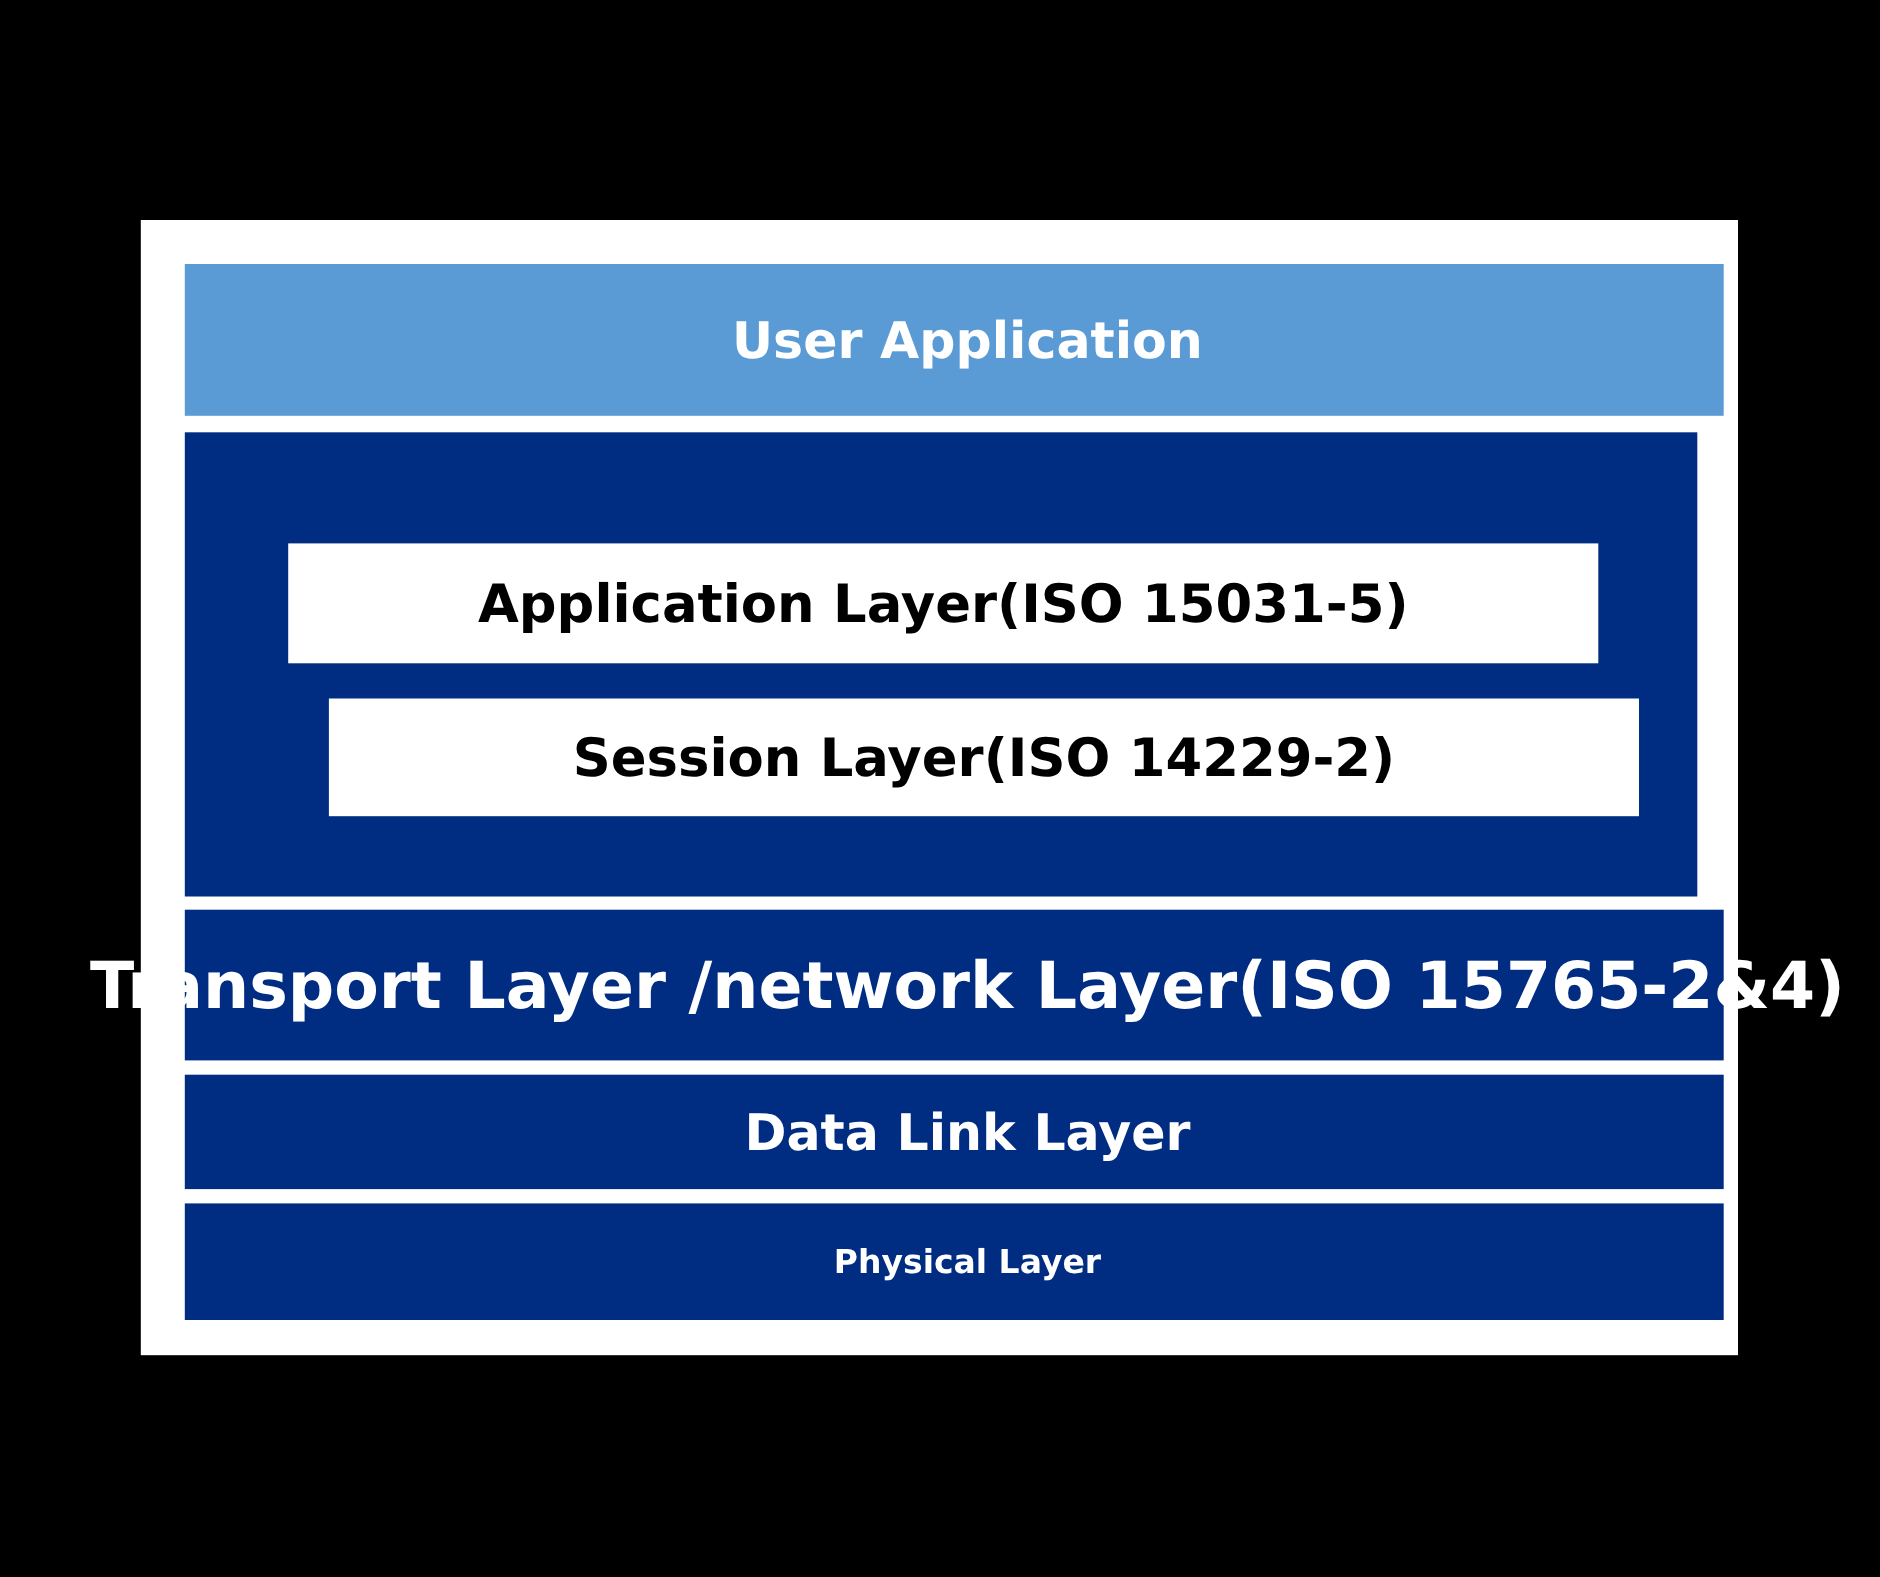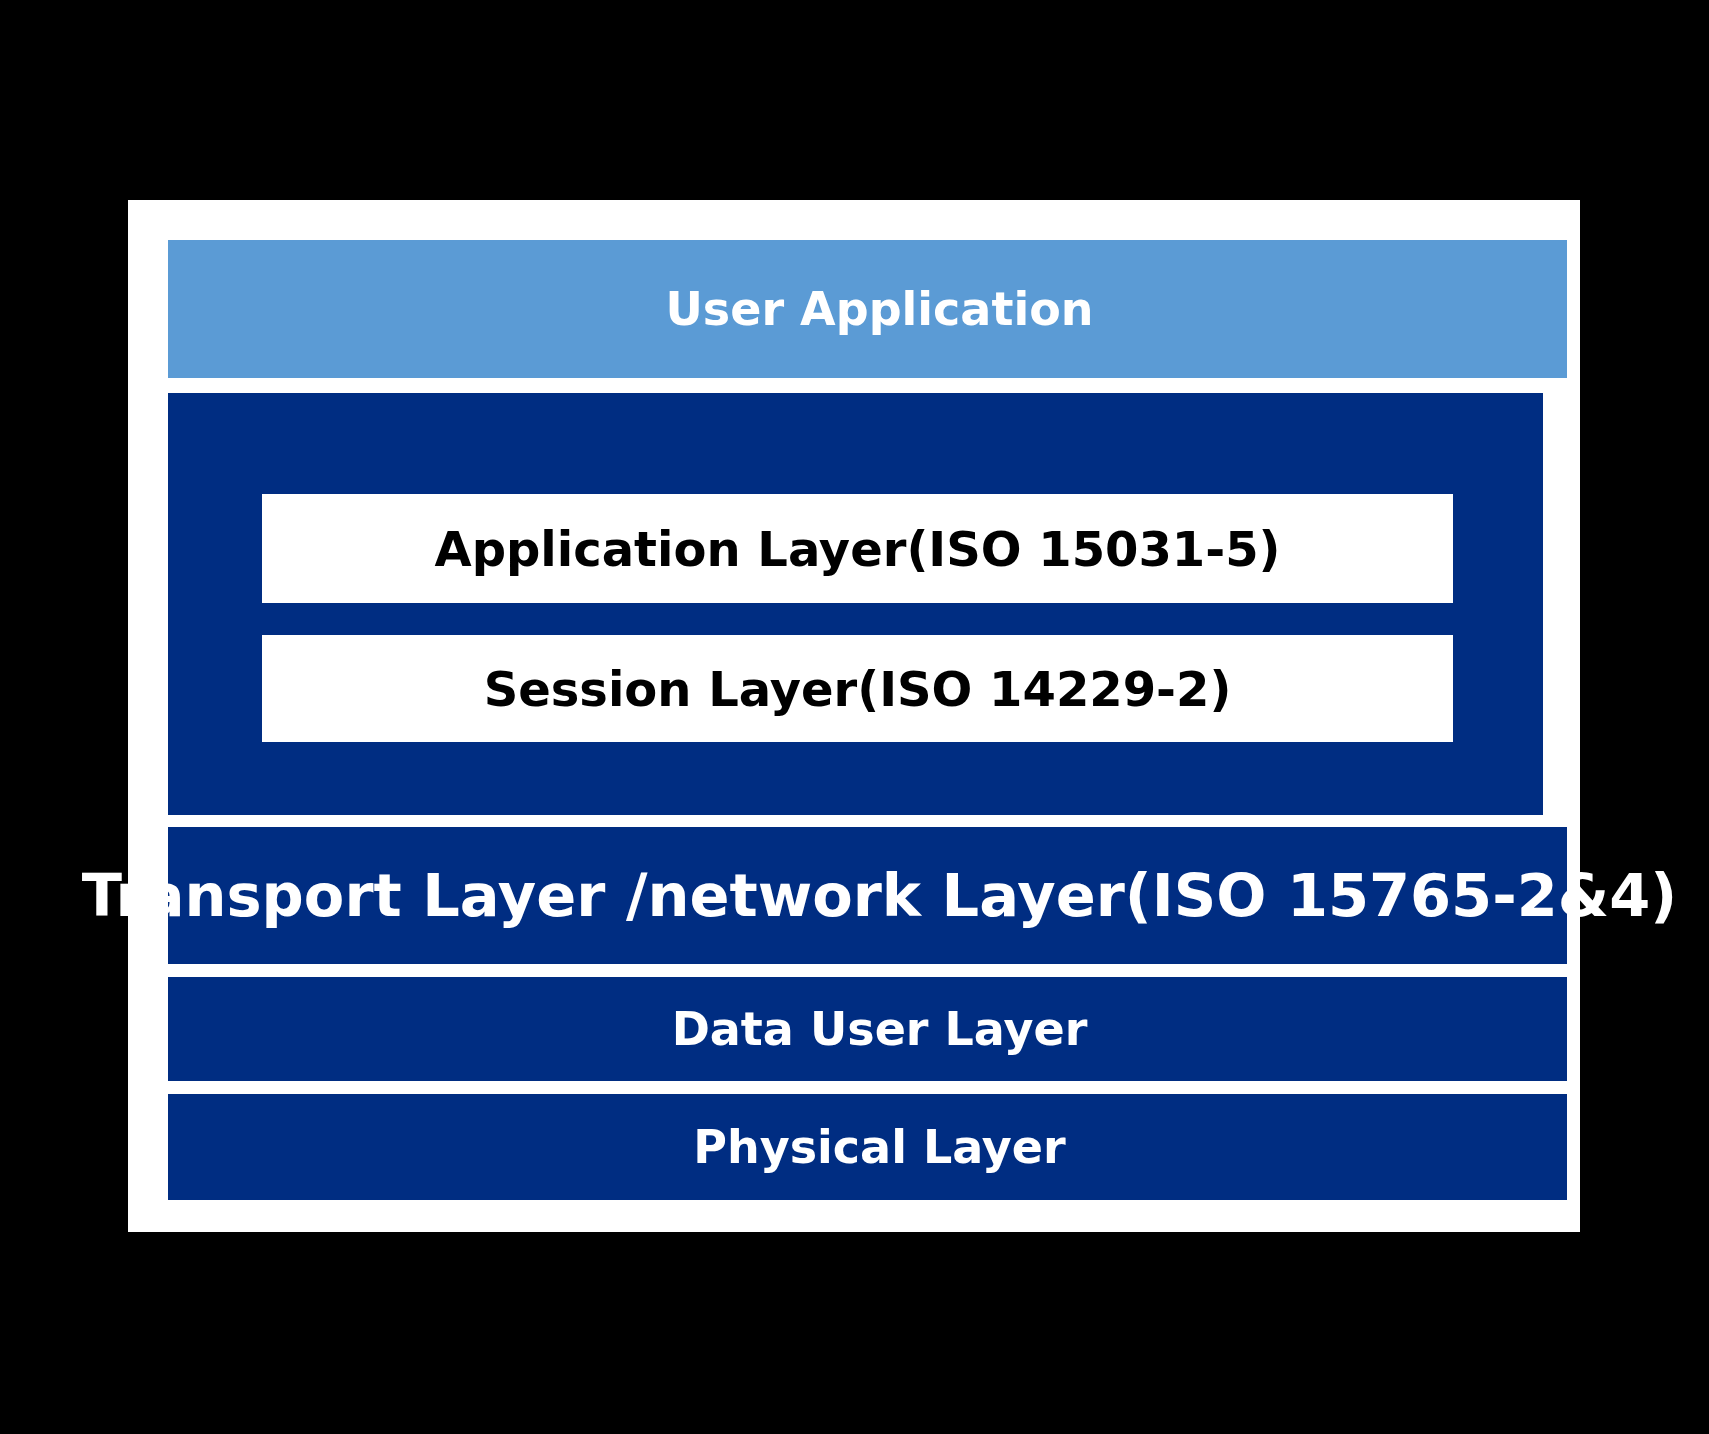--- a/index.html
+++ b/index.html
@@ -65,41 +65,42 @@
       font-weight: bold;
       font-size: 48px;
     }
     .app-layer {
       top: 101px;
       height: 109px;
     }
     .session-layer {
       top: 242px;
       height: 107px;
+      margin-left: 37px;
     }
     .transport {
       top: 627px;
       height: 137px;
       background: var(--dark-blue, #002D82);
       color: var(--bar-text, #ffffff);
       font-size: 59px;
     }
     .datalink {
       top: 777px;
       height: 104px;
       background: var(--dark-blue, #002D82);
       color: var(--bar-text, #ffffff);
       font-size: 46px;
     }
     .physical {
       top: 894px;
       height: 106px;
       background: var(--dark-blue, #002D82);
       color: var(--bar-text, #ffffff);
-      font-size: 46px;
+      font-size: 30px;
     }
   </style>
 </head>
 <body>
 
 <div class="canvas">
   <div class="panel">
 
     <div class="bar user-app">
       <span class="bar-label">User Application</span>
@@ -112,21 +113,21 @@
       <div class="white-box session-layer">
         <span class="bar-label">Session Layer(ISO 14229-2)</span>
       </div>
     </div>
 
     <div class="bar transport">
       <span class="bar-label">Transport Layer /network Layer(ISO 15765-2&amp;4)</span>
     </div>
 
     <div class="bar datalink">
-      <span class="bar-label">Data User Layer</span>
+      <span class="bar-label">Data Link Layer</span>
     </div>
 
     <div class="bar physical">
       <span class="bar-label">Physical Layer</span>
     </div>
 
   </div>
 </div>
 
 </body></html>

